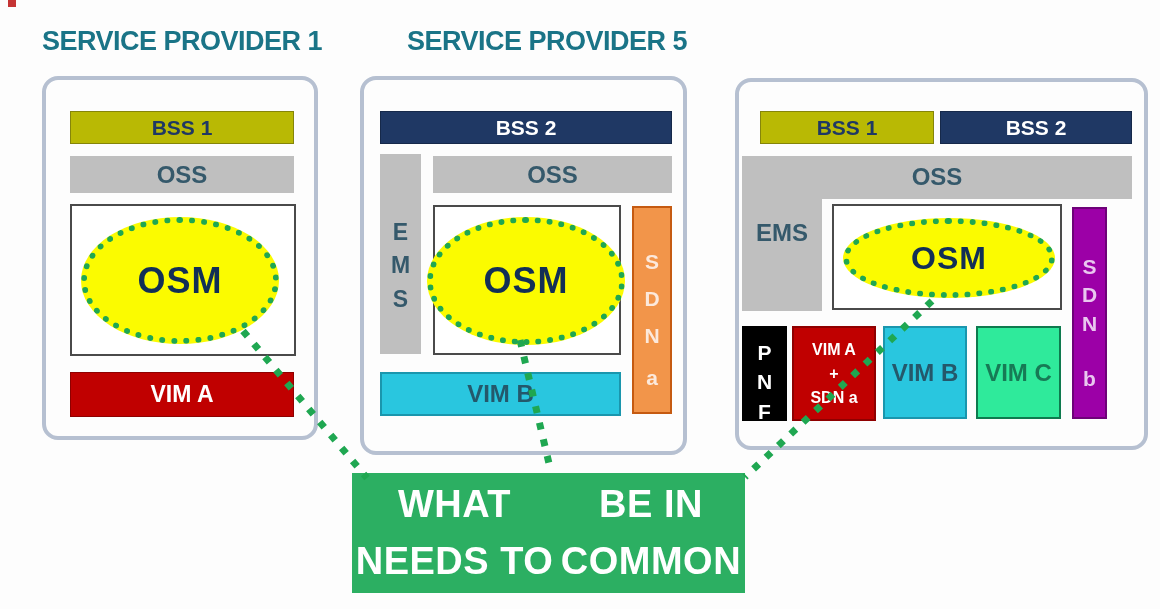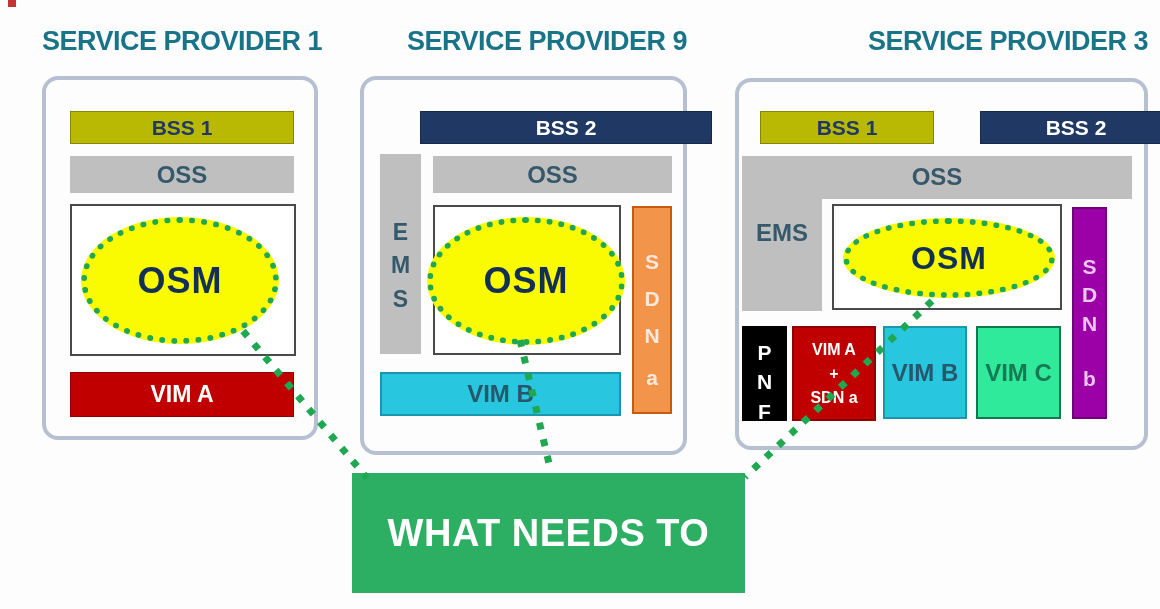--- a/index.html
+++ b/index.html
@@ -18,21 +18,21 @@
   .sp-box{
     position:absolute;box-sizing:border-box;
     border:4px solid #b6c0d1;border-radius:16px;background:#fdfdfd;
   }
   .bar{
     position:absolute;box-sizing:border-box;display:flex;
     align-items:center;justify-content:center;
     font-weight:bold;white-space:nowrap;
   }
   .olive{background:#b9b904;border:1px solid #85850a;color:#1f3864;font-size:21px;}
-  .navy{background:#1f3864;border:1px solid #16294a;color:#ffffff;font-size:21px;margin-left:40px;}
+  .navy{background:#1f3864;border:1px solid #16294a;color:#ffffff;font-size:21px;}
   .gray{background:#bfbfbf;color:#35596b;font-size:24px;}
   .red{background:#c00000;border:1px solid #8f0000;color:#ffffff;font-size:23px;}
   .cyan{background:#29c6df;border:2px solid #1a96ad;color:#24586b;font-size:24px;}
   .spring{background:#2fea9b;border:2px solid #0e7a4e;color:#177a55;font-size:24px;}
   .osm-frame{
     position:absolute;box-sizing:border-box;background:#ffffff;
     border:2px solid #4a4a4a;
   }
   .osm-ellipse{
     position:absolute;box-sizing:border-box;background:#fbfb00;
@@ -74,22 +74,21 @@
   .artifact{position:absolute;background:#c53434;}
 </style>
 </head>
 <body>
 
 <div class="stage">
 
   <div class="artifact" style="left:8px;top:0;width:8px;height:7px;"></div>
 
   <div class="sp-title" style="left:42px;width:276px;">SERVICE PROVIDER 1</div>
-  <div class="sp-title" style="left:360px;width:327px;">SERVICE PROVIDER 9</div>
-  <div class="sp-title" style="left:735px;width:413px;">SERVICE PROVIDER 3</div>
+  <div class="sp-title" style="left:360px;width:327px;">SERVICE PROVIDER 5</div>
 
   <div class="sp-box" style="left:42px;top:76px;width:276px;height:364px;">
     <div class="bar olive" style="left:24px;top:31px;width:224px;height:33px;">BSS 1</div>
     <div class="bar gray" style="left:24px;top:76px;width:224px;height:37px;">OSS</div>
     <div class="osm-frame" style="left:24px;top:124px;width:226px;height:152px;">
       <div class="osm-ellipse" style="left:9px;top:11px;width:198px;height:127px;">OSM</div>
     </div>
     <div class="bar red" style="left:24px;top:292px;width:224px;height:45px;">VIM A</div>
   </div>
 
@@ -139,20 +138,21 @@
       <div class="stack">VIM A
 +
 SDN a</div>
     </div>
     <div class="bar cyan" style="left:144px;top:244px;width:84px;height:93px;">VIM B</div>
     <div class="bar spring" style="left:237px;top:244px;width:85px;height:93px;">VIM C</div>
   </div>
 
   <div class="common-box" style="left:352px;top:473px;width:393px;height:120px;">
     <div>WHAT NEEDS TO</div>
+    <div>BE IN COMMON</div>
   </div>
 
   <svg class="connectors" width="1160" height="609" viewBox="0 0 1160 609">
     <line x1="243" y1="331" x2="367" y2="478" stroke="#1fa751" stroke-width="7" stroke-dasharray="7 10"></line>
     <line x1="520" y1="340" x2="551" y2="472" stroke="#1fa751" stroke-width="7" stroke-dasharray="7 10"></line>
     <line x1="932" y1="301" x2="745" y2="477" stroke="#1fa751" stroke-width="7" stroke-dasharray="7 10"></line>
   </svg>
 
 </div>
 

